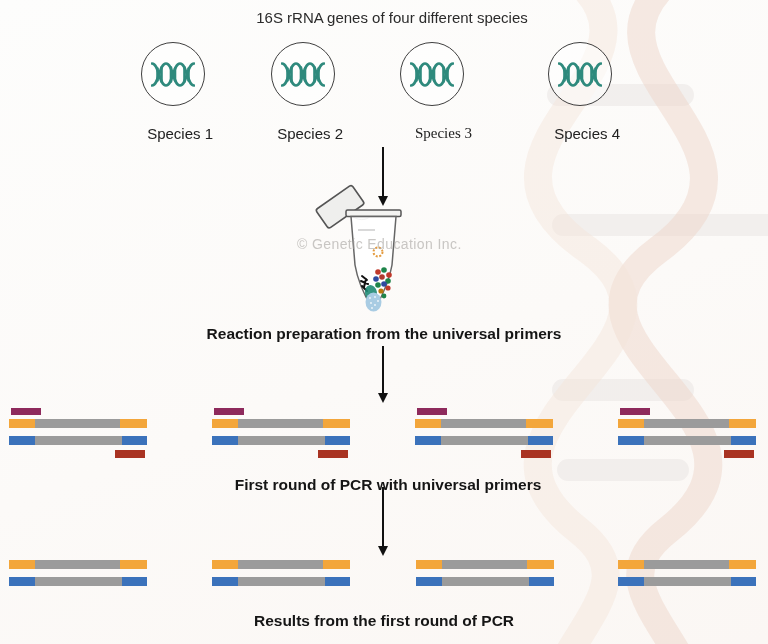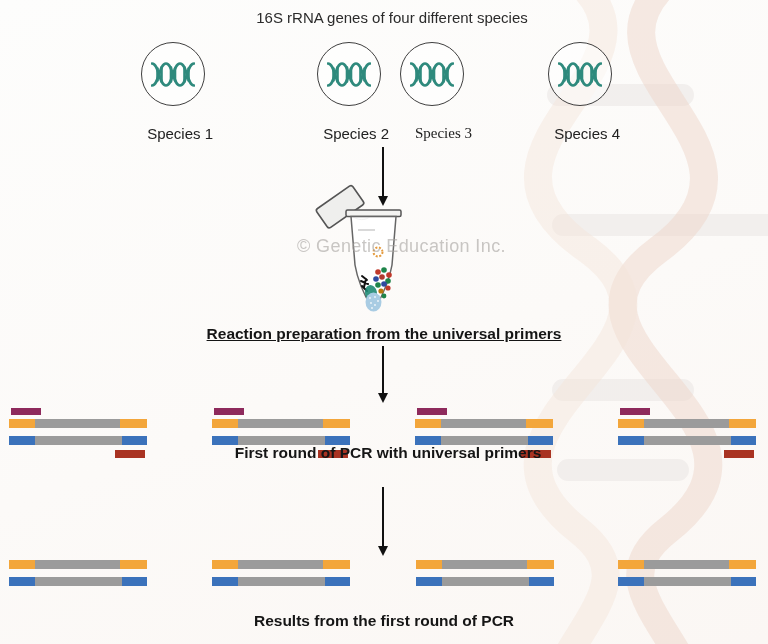--- a/index.html
+++ b/index.html
@@ -7,39 +7,39 @@
     position:relative;width:768px;height:644px;overflow:hidden;
     background:linear-gradient(160deg,#fdfdfc 0%,#fcfaf8 55%,#fbf7f4 100%);
     font-family:"Liberation Sans",sans-serif;color:#1f1f1f;
   }
   .bg-helix{position:absolute;top:0;right:0;width:300px;height:644px;z-index:0;}
   .layer{position:absolute;z-index:2;}
 
   .title{left:0;right:0;top:9px;text-align:center;font-size:15px;color:#2b2b2b;transform:translateX(8px);}
 
   .species{position:absolute;top:42px;width:80px;z-index:2;text-align:right;}
-  .sp1{left:133px;} .sp2{left:263px;margin-left:46px;} .sp3{left:392px;font-family:Liberation Serif, serif;} .sp4{left:540px;}
+  .sp1{left:133px;} .sp2{left:263px;} .sp3{left:392px;font-family:Liberation Serif, serif;} .sp4{left:540px;}
   .circle{width:62px;height:62px;margin:0 auto;border:1.6px solid #3f3f3f;border-radius:50%;
     display:flex;align-items:center;justify-content:center;background:rgba(255,255,255,0.55);}
   .dna-icon path, .dna-icon line{stroke:var(--dna-teal,#2f8a7d);stroke-width:2.6;fill:none;stroke-linecap:round;}
   .sp-label{margin-top:19px;font-size:15px;color:#222;}
 
   .arrow{position:absolute;width:2px;background:var(--arrow-black,#111);z-index:2;}
   .arrow::after{content:"";position:absolute;bottom:-9px;left:-4.5px;
     border-left:5.5px solid transparent;border-right:5.5px solid transparent;
     border-top:10px solid var(--arrow-black,#111);}
   .arrow1{left:382px;top:147px;height:50px;}
   .arrow2{left:382px;top:346px;height:48px;}
   .arrow3{left:382px;top:487px;height:60px;}
 
   .tube{position:absolute;left:312px;top:180px;width:110px;height:140px;z-index:2;}
-  .watermark{left:297px;top:236px;font-size:18px;color:rgba(168,165,162,0.62);letter-spacing:0.4px;z-index:3;white-space:nowrap;}
+  .watermark{left:297px;top:236px;font-size:14px;color:rgba(168,165,162,0.62);letter-spacing:0.4px;z-index:3;white-space:nowrap;}
 
   .caption{left:0;right:0;text-align:center;font-size:15.5px;font-weight:bold;color:#151515;z-index:2;}
-  .cap1{top:325px;text-decoration:underline;} .cap2{top:444px;margin-left:8px;} .cap3{top:612px;}
+  .cap1{top:325px;} .cap2{top:476px;margin-left:8px;} .cap3{top:612px;}
 
   .group{position:absolute;width:138px;z-index:2;}
   .g-top{top:408px;height:50px;}
   .g-bot{top:560px;height:27px;}
   .gt1{left:9px;} .gt2{left:212px;} .gt3{left:415px;} .gt4{left:618px;}
   .gb1{left:9px;} .gb2{left:212px;} .gb3{left:416px;} .gb4{left:618px;}
 
   .bar{position:absolute;}
   .p-purple{left:2px;top:0;width:30px;height:7px;background:var(--primer-purple,#8e2a5c);}
   .p-red{left:106px;top:42px;width:30px;height:8px;background:var(--primer-red,#a93322);}

